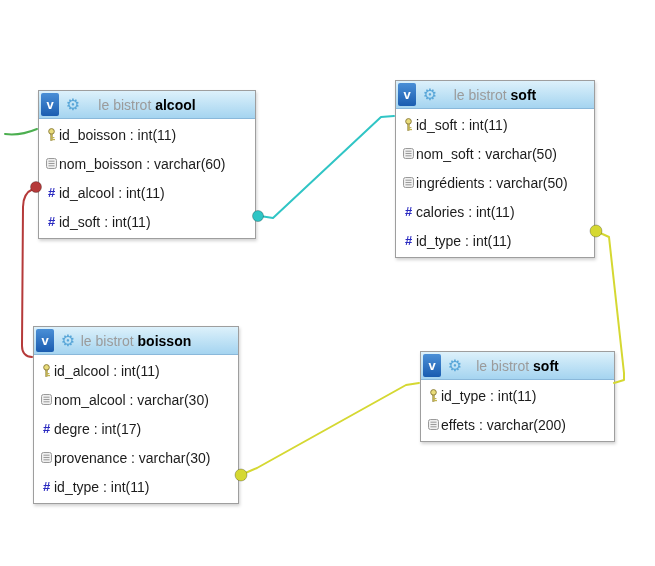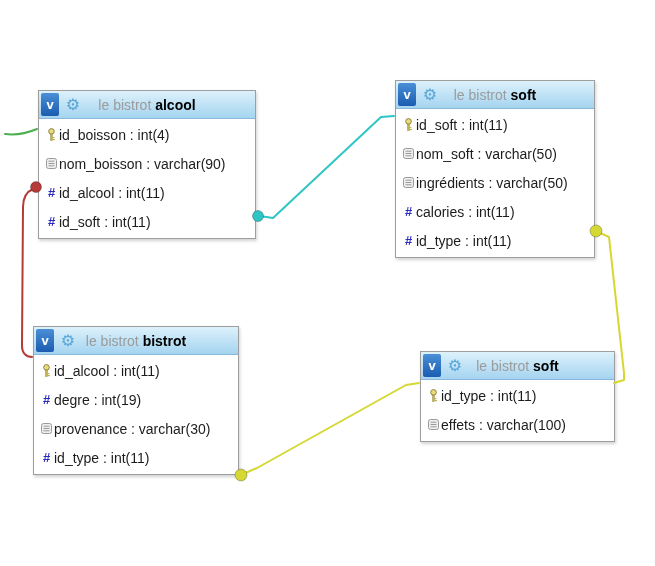--- a/index.html
+++ b/index.html
@@ -75,32 +75,32 @@
     <div class="tbody">
       <div class="field">
         <span class="fi">
             <svg width="11" height="14" viewBox="0 0 11 14">
               <circle cx="5.5" cy="3.4" r="2.8" fill="#e9dc7a" stroke="#8e8040" stroke-width="1"></circle>
               <rect x="4.7" y="6" width="1.6" height="6.5" fill="#c2b34e" stroke="#8e8040" stroke-width="0.5"></rect>
               <rect x="6.2" y="9" width="2.2" height="1.2" fill="#c2b34e"></rect>
               <rect x="6.2" y="11" width="2.8" height="1.2" fill="#c2b34e"></rect>
             </svg>
           </span>
-        <span>id_boisson : int(4)</span>
-      </div>
-      <div class="field">
-        <span class="fi">
-            <svg width="11" height="11" viewBox="0 0 11 11">
-              <rect x="0.5" y="0.5" width="10" height="10" rx="2" fill="#efefef" stroke="#9a9a9a"></rect>
-              <line x1="2.5" y1="3.2" x2="8.5" y2="3.2" stroke="#9a9a9a"></line>
-              <line x1="2.5" y1="5.5" x2="8.5" y2="5.5" stroke="#9a9a9a"></line>
-              <line x1="2.5" y1="7.8" x2="8.5" y2="7.8" stroke="#9a9a9a"></line>
-            </svg>
-          </span>
-        <span>nom_boisson : varchar(90)</span>
+        <span>id_boisson : int(11)</span>
+      </div>
+      <div class="field">
+        <span class="fi">
+            <svg width="11" height="11" viewBox="0 0 11 11">
+              <rect x="0.5" y="0.5" width="10" height="10" rx="2" fill="#efefef" stroke="#9a9a9a"></rect>
+              <line x1="2.5" y1="3.2" x2="8.5" y2="3.2" stroke="#9a9a9a"></line>
+              <line x1="2.5" y1="5.5" x2="8.5" y2="5.5" stroke="#9a9a9a"></line>
+              <line x1="2.5" y1="7.8" x2="8.5" y2="7.8" stroke="#9a9a9a"></line>
+            </svg>
+          </span>
+        <span>nom_boisson : varchar(60)</span>
       </div>
       <div class="field">
         <span class="fi num">#</span>
         <span>id_alcool : int(11)</span>
       </div>
       <div class="field">
         <span class="fi num">#</span>
         <span>id_soft : int(11)</span>
       </div>
     </div>
@@ -154,37 +154,48 @@
         <span class="fi num">#</span>
         <span>id_type : int(11)</span>
       </div>
     </div>
   </div>
 
   <div class="dbtable t2">
     <div class="thead">
       <span class="vbadge">v</span>
       <span class="gear">⚙</span>
-      <span class="ttl"><span class="pfx">le bistrot</span> <span class="tname">bistrot</span></span>
+      <span class="ttl"><span class="pfx">le bistrot</span> <span class="tname">boisson</span></span>
     </div>
     <div class="tbody">
       <div class="field">
         <span class="fi">
             <svg width="11" height="14" viewBox="0 0 11 14">
               <circle cx="5.5" cy="3.4" r="2.8" fill="#e9dc7a" stroke="#8e8040" stroke-width="1"></circle>
               <rect x="4.7" y="6" width="1.6" height="6.5" fill="#c2b34e" stroke="#8e8040" stroke-width="0.5"></rect>
               <rect x="6.2" y="9" width="2.2" height="1.2" fill="#c2b34e"></rect>
               <rect x="6.2" y="11" width="2.8" height="1.2" fill="#c2b34e"></rect>
             </svg>
           </span>
         <span>id_alcool : int(11)</span>
       </div>
       <div class="field">
-        <span class="fi num">#</span>
-        <span>degre : int(19)</span>
+        <span class="fi">
+            <svg width="11" height="11" viewBox="0 0 11 11">
+              <rect x="0.5" y="0.5" width="10" height="10" rx="2" fill="#efefef" stroke="#9a9a9a"></rect>
+              <line x1="2.5" y1="3.2" x2="8.5" y2="3.2" stroke="#9a9a9a"></line>
+              <line x1="2.5" y1="5.5" x2="8.5" y2="5.5" stroke="#9a9a9a"></line>
+              <line x1="2.5" y1="7.8" x2="8.5" y2="7.8" stroke="#9a9a9a"></line>
+            </svg>
+          </span>
+        <span>nom_alcool : varchar(30)</span>
+      </div>
+      <div class="field">
+        <span class="fi num">#</span>
+        <span>degre : int(17)</span>
       </div>
       <div class="field">
         <span class="fi">
             <svg width="11" height="11" viewBox="0 0 11 11">
               <rect x="0.5" y="0.5" width="10" height="10" rx="2" fill="#efefef" stroke="#9a9a9a"></rect>
               <line x1="2.5" y1="3.2" x2="8.5" y2="3.2" stroke="#9a9a9a"></line>
               <line x1="2.5" y1="5.5" x2="8.5" y2="5.5" stroke="#9a9a9a"></line>
               <line x1="2.5" y1="7.8" x2="8.5" y2="7.8" stroke="#9a9a9a"></line>
             </svg>
           </span>
@@ -217,21 +228,21 @@
       </div>
       <div class="field">
         <span class="fi">
             <svg width="11" height="11" viewBox="0 0 11 11">
               <rect x="0.5" y="0.5" width="10" height="10" rx="2" fill="#efefef" stroke="#9a9a9a"></rect>
               <line x1="2.5" y1="3.2" x2="8.5" y2="3.2" stroke="#9a9a9a"></line>
               <line x1="2.5" y1="5.5" x2="8.5" y2="5.5" stroke="#9a9a9a"></line>
               <line x1="2.5" y1="7.8" x2="8.5" y2="7.8" stroke="#9a9a9a"></line>
             </svg>
           </span>
-        <span>effets : varchar(100)</span>
+        <span>effets : varchar(200)</span>
       </div>
     </div>
   </div>
 
   <svg class="rel" width="655" height="566" viewBox="0 0 655 566">
 
     <path d="M 5 134 Q 20 136 37 129" stroke="#4caf50"></path>
 
     <path d="M 33 189 C 26 192 23 199 23 207 L 22 346 C 22 353 26 357 32 357" stroke="#b53a3a"></path>
     <circle cx="36" cy="187" r="5.5" fill="#b53a3a"></circle>

